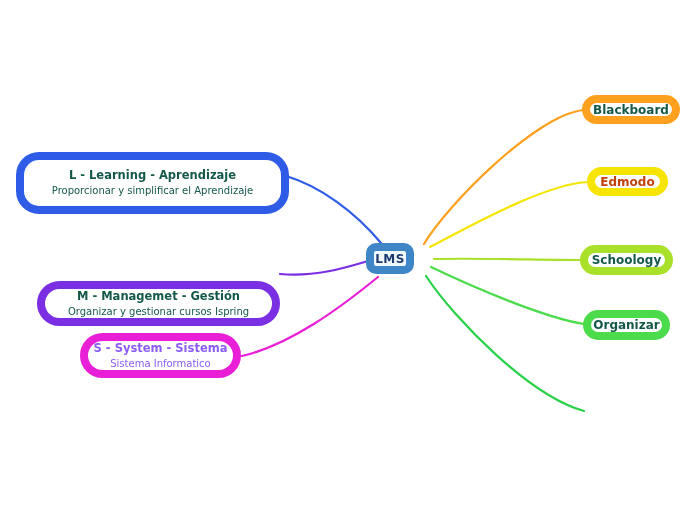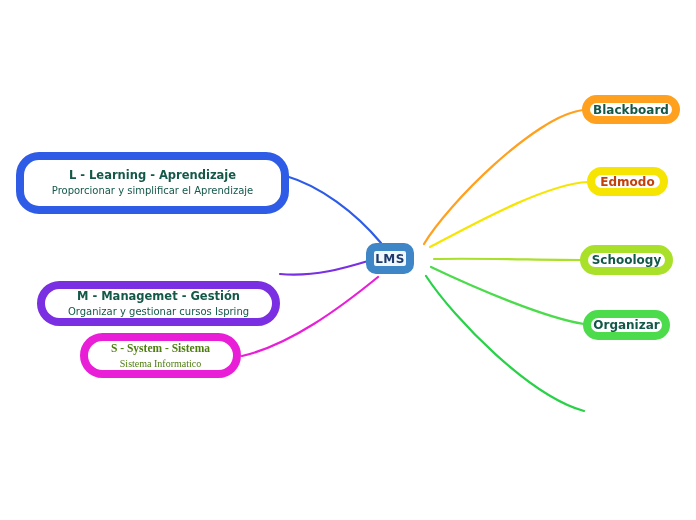--- a/index.html
+++ b/index.html
@@ -100,21 +100,21 @@
   <div class="node branch-left" id="node-learning" style="border-color: rgb(46, 92, 230); color: rgb(20, 88, 74);">
     <span class="title">L - Learning - Aprendizaje</span>
     <span class="subtitle">Proporcionar y simplificar el Aprendizaje</span>
   </div>
 
   <div class="node branch-left" id="node-management" style="border-color: rgb(122, 47, 226); color: rgb(20, 88, 74);">
     <span class="title">M - Managemet - Gestión</span>
     <span class="subtitle">Organizar y gestionar cursos Ispring</span>
   </div>
 
-  <div class="node branch-left" id="node-system" style="border-color: rgb(233, 31, 216); color: #4d7c0f; font-family: Liberation Serif, serif;">
+  <div class="node branch-left" id="node-system" style="border-color: rgb(233, 31, 216); color: #8b5cf6;">
     <span class="title">S - System - Sistema</span>
     <span class="subtitle">Sistema Informatico</span>
   </div>
 
   <div class="node center" id="node-center" style="border-color: rgb(62, 134, 198); background-color: rgb(241, 248, 253); color: rgb(28, 58, 110);">
     <span class="leaf-label">LMS</span>
   </div>
 
   <div class="node branch-right" id="node-blackboard" style="border-color: rgb(255, 160, 30); color: rgb(20, 88, 74);">
     <span class="leaf-label">Blackboard</span>

